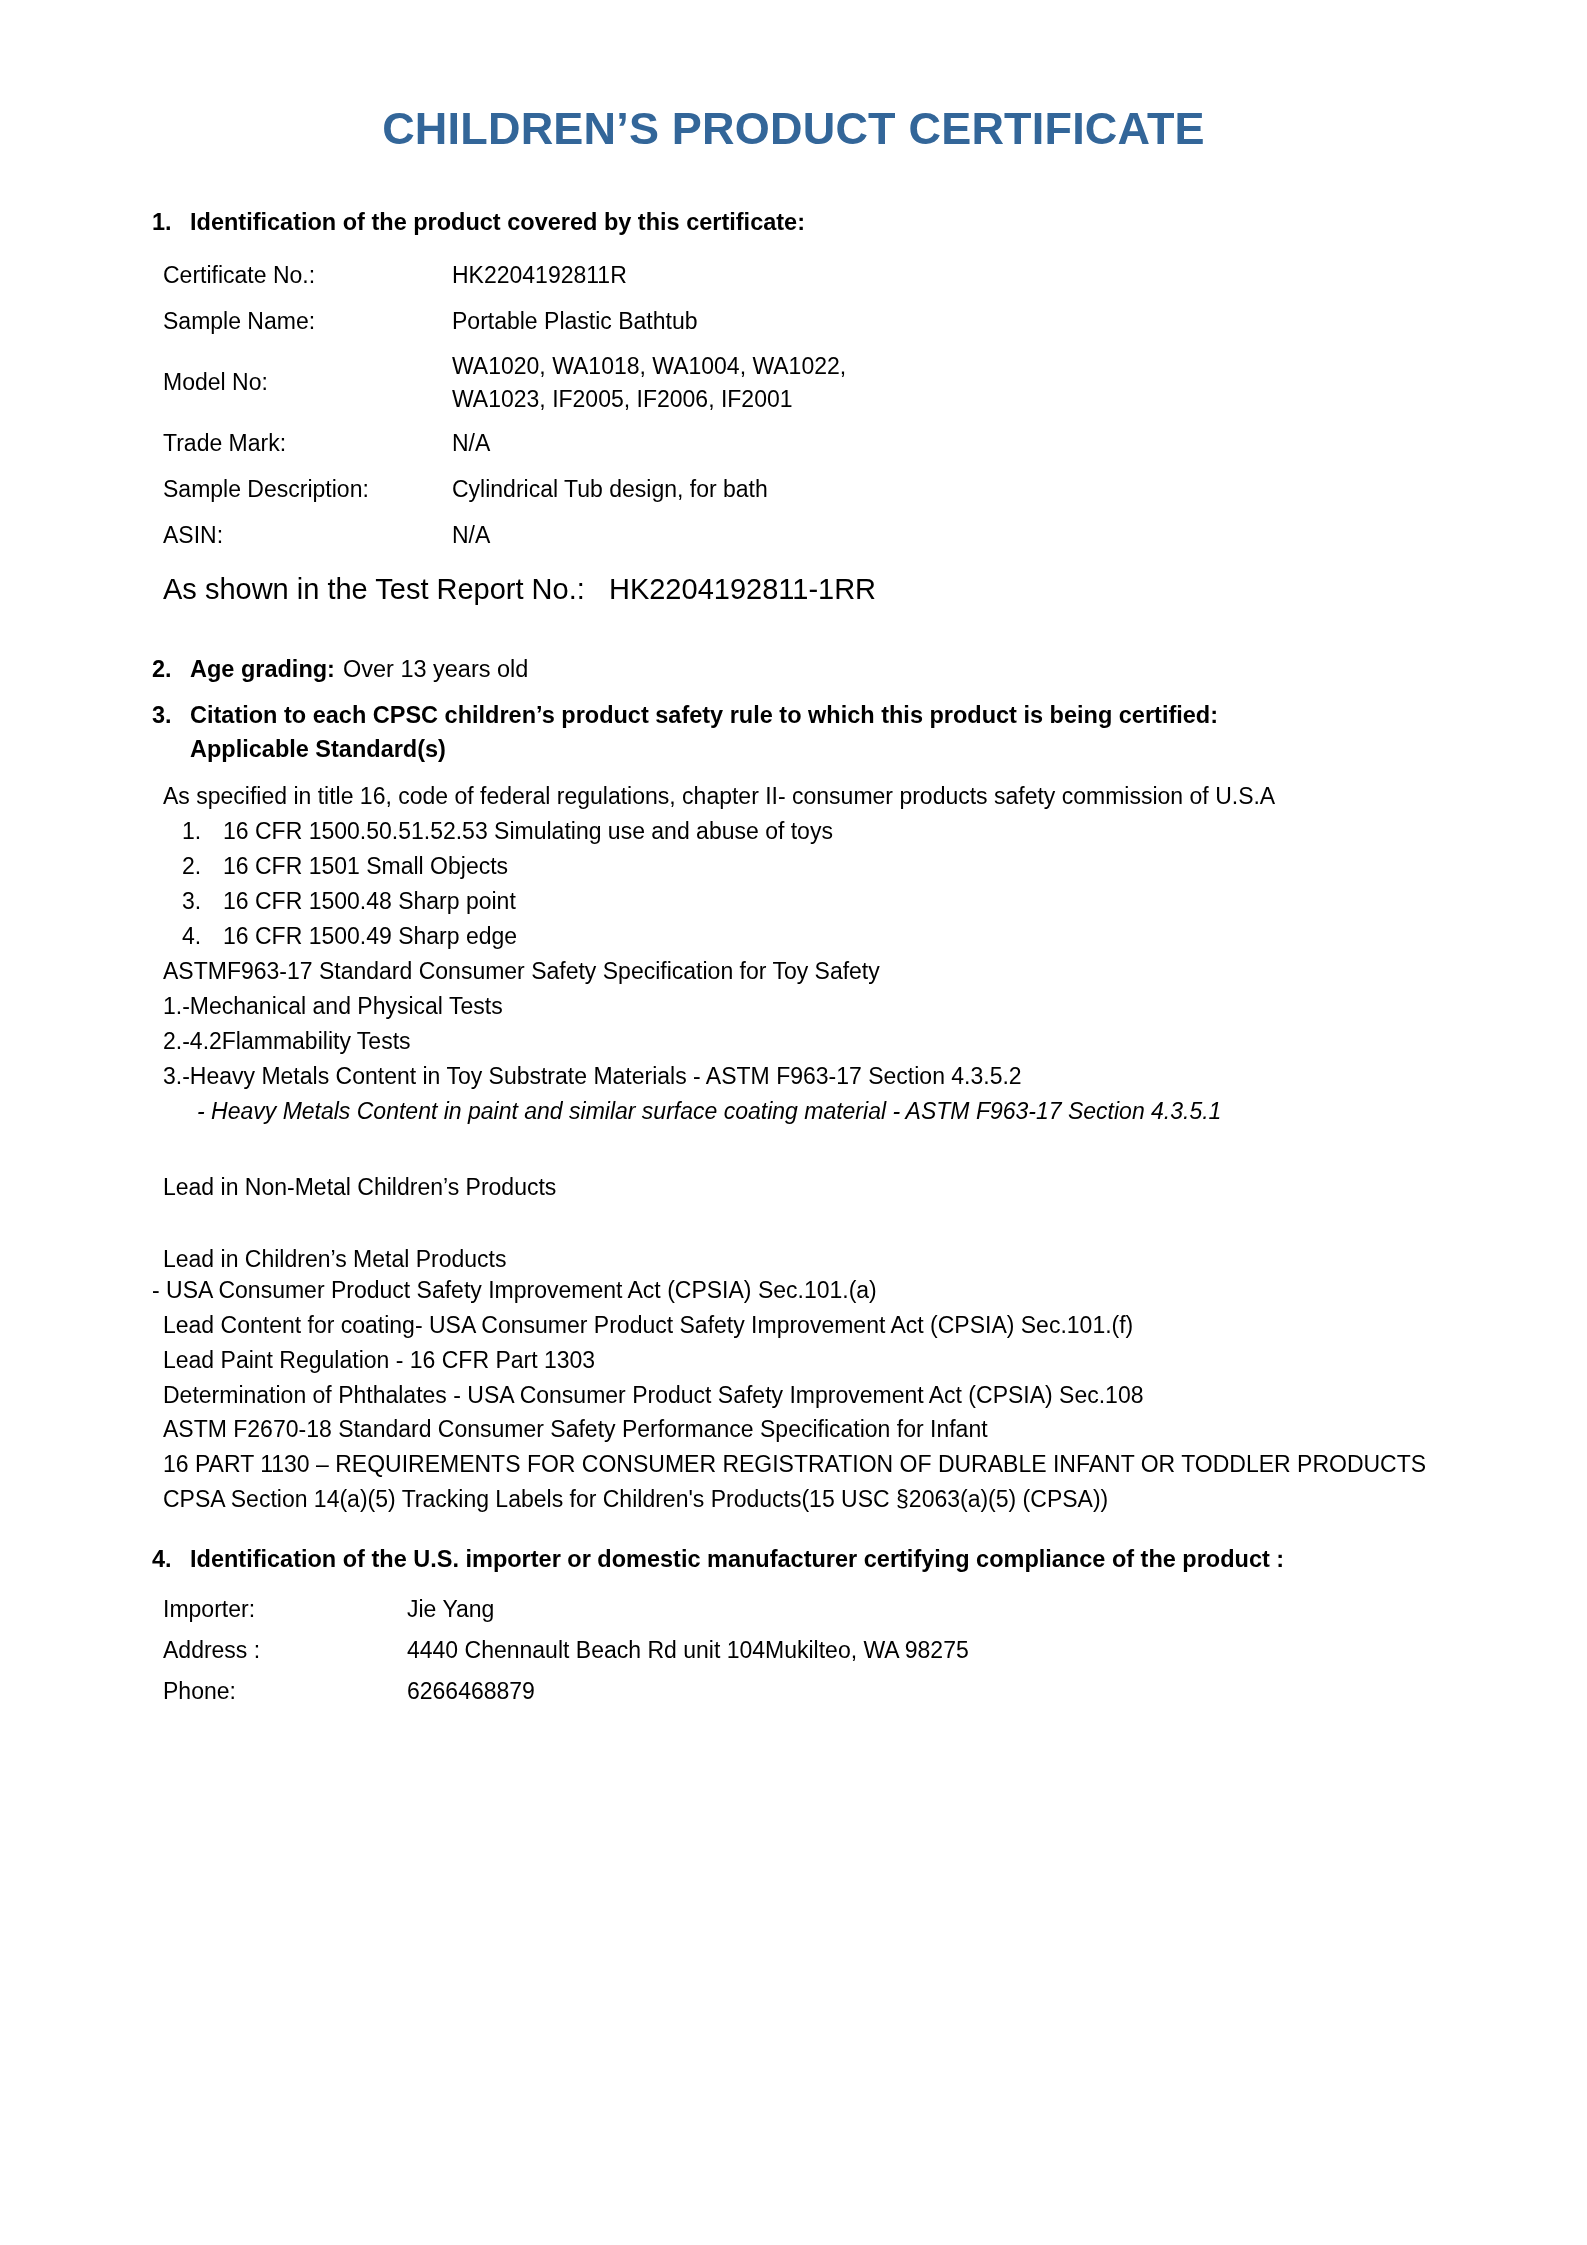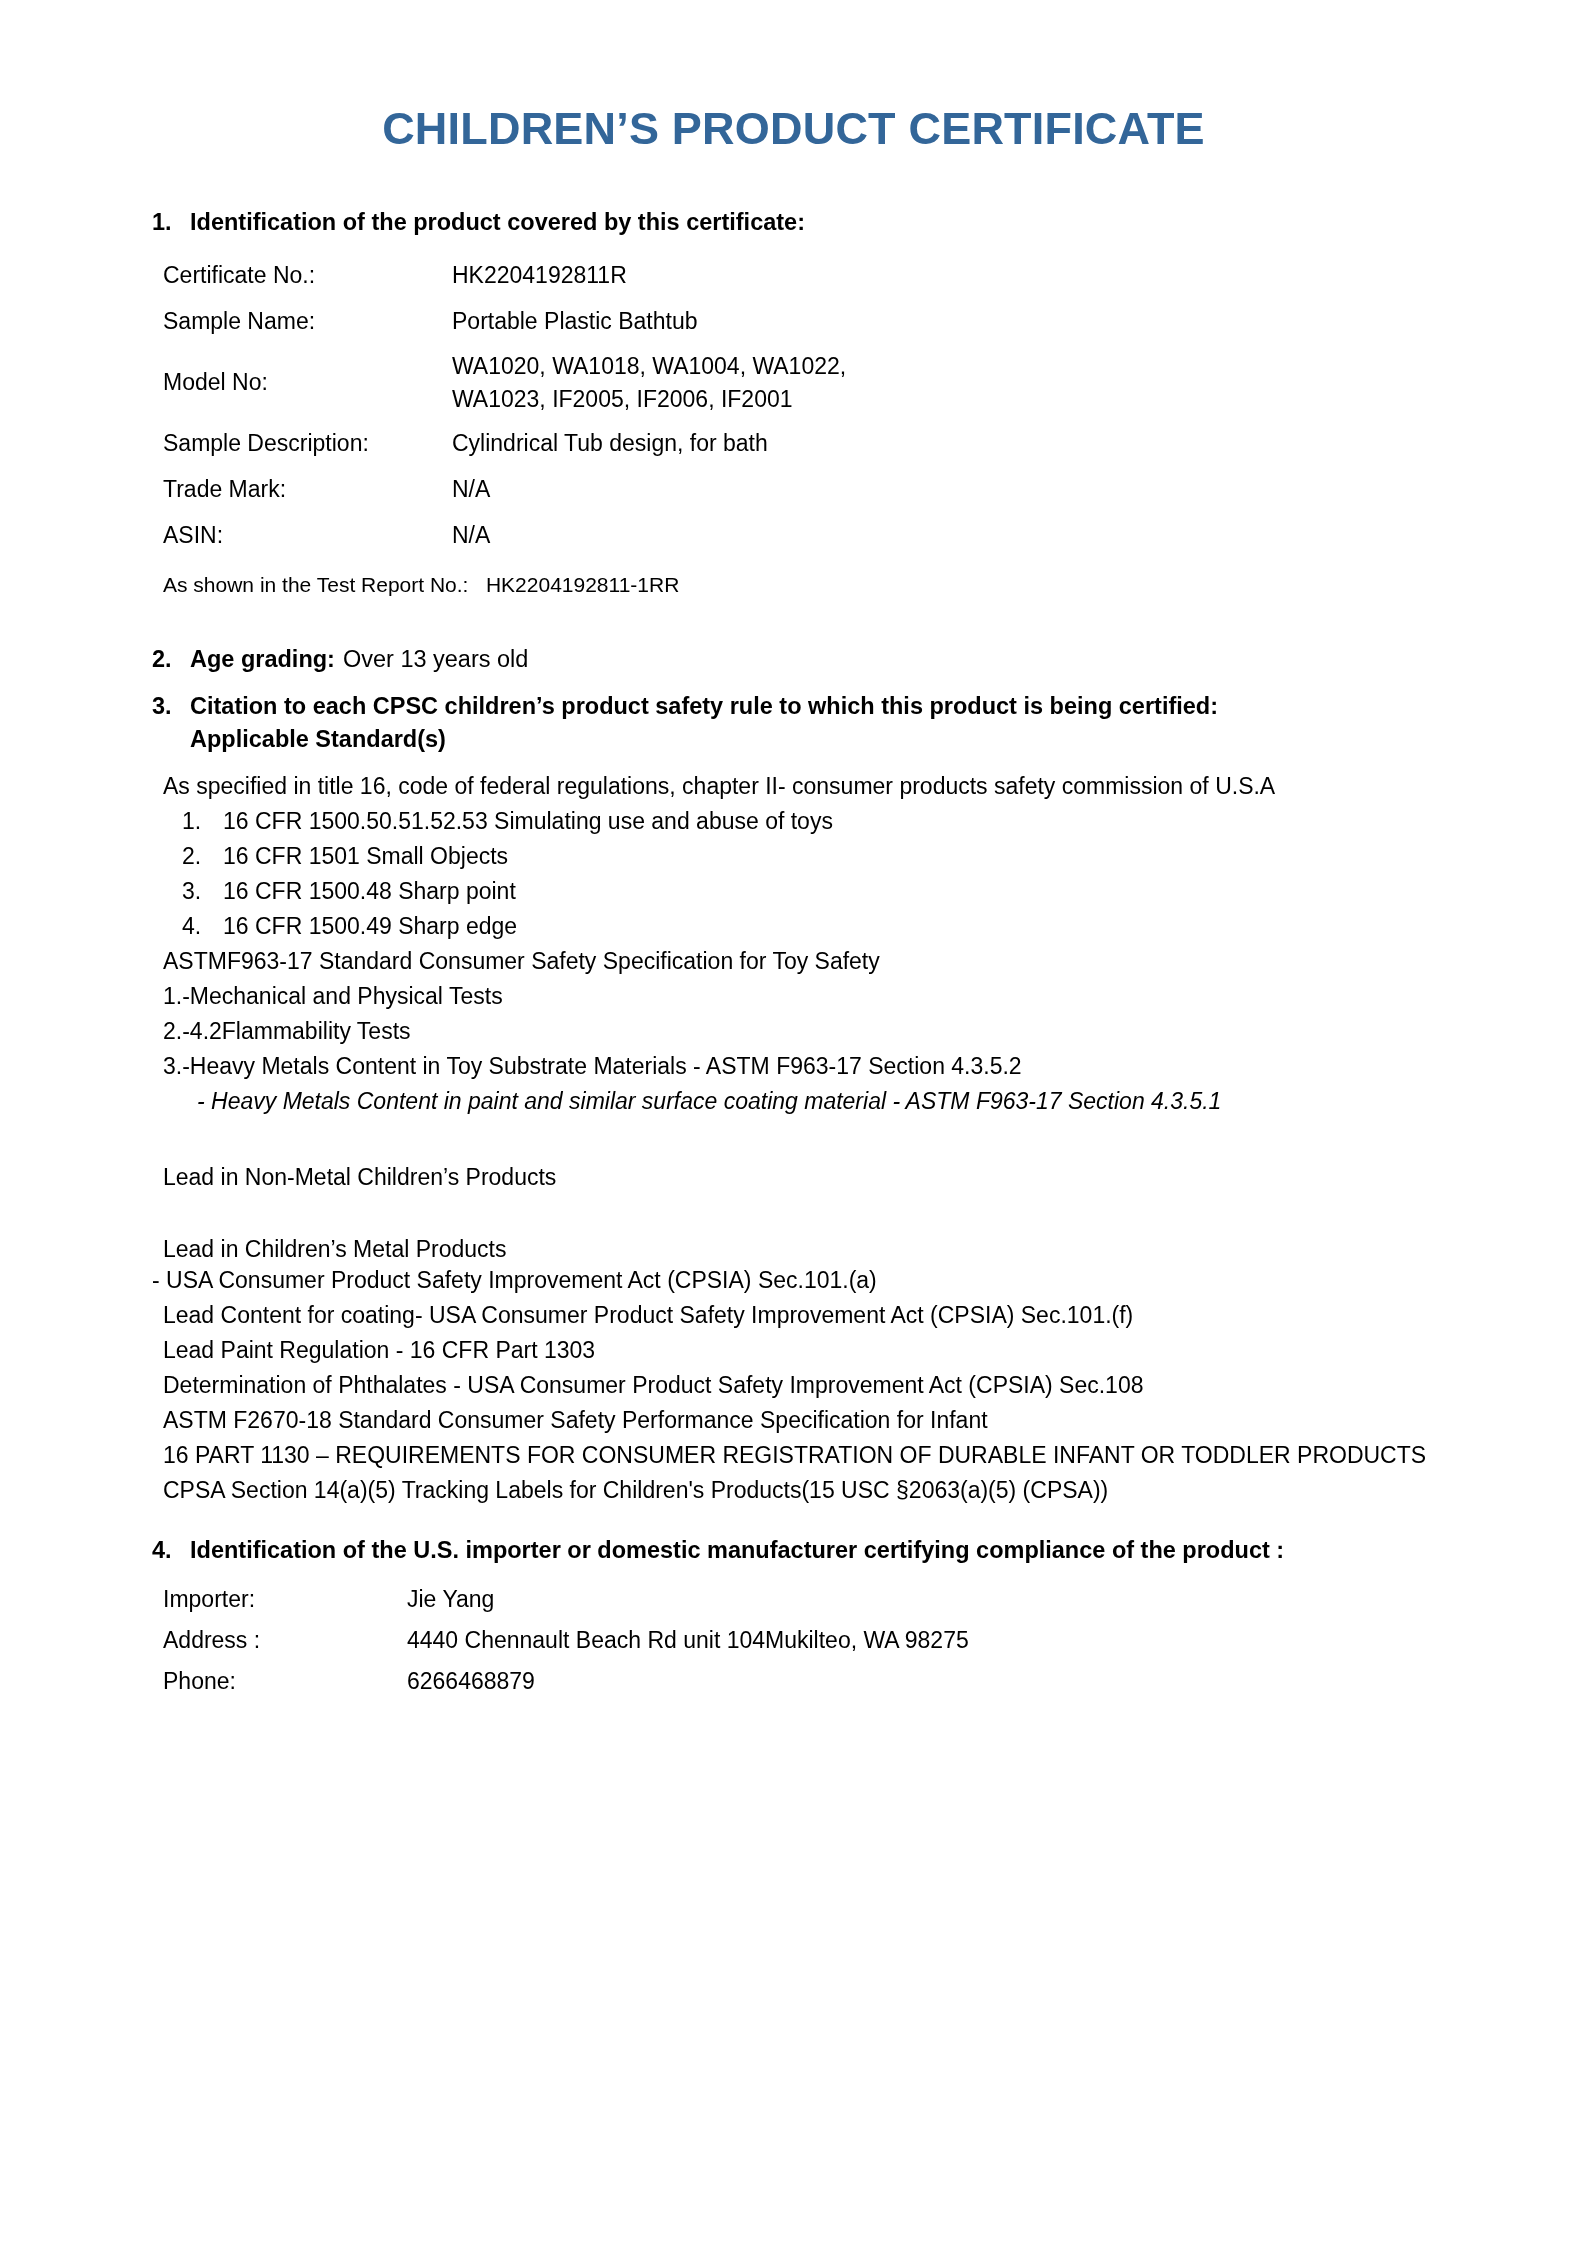--- a/index.html
+++ b/index.html
@@ -82,21 +82,21 @@
   }
   .kv-table td.v {
     padding-top: 5px;
     padding-bottom: 5px;
   }
   .kv-table tr.two-line td { line-height: 1.42; }
 
   .inline-row {
     margin-top: 14px;
     margin-left: 11px;
-    font-size: 21px;
+    font-size: 29px;
     line-height: 1.2;
     white-space: pre;
   }
 
   
   .block {
     padding-left: 152px;
     padding-right: 126px;
   }
   .sub-head {
@@ -180,26 +180,26 @@
         <tr>
           <td class="k">Sample Name:</td>
           <td class="v">Portable Plastic Bathtub</td>
         </tr>
         <tr class="two-line">
           <td class="k">Model No:</td>
           <td class="v">WA1020, WA1018, WA1004, WA1022,
 WA1023, IF2005, IF2006, IF2001</td>
         </tr>
         <tr>
+          <td class="k">Trade Mark:</td>
+          <td class="v">N/A</td>
+        </tr>
+        <tr>
           <td class="k">Sample Description:</td>
           <td class="v">Cylindrical Tub design, for bath</td>
-        </tr>
-        <tr>
-          <td class="k">Trade Mark:</td>
-          <td class="v">N/A</td>
         </tr>
         <tr>
           <td class="k">ASIN:</td>
           <td class="v">N/A</td>
         </tr>
       </tbody>
     </table>
 
     <div class="inline-row">As shown in the Test Report No.:   HK2204192811-1RR</div>
   </div>

